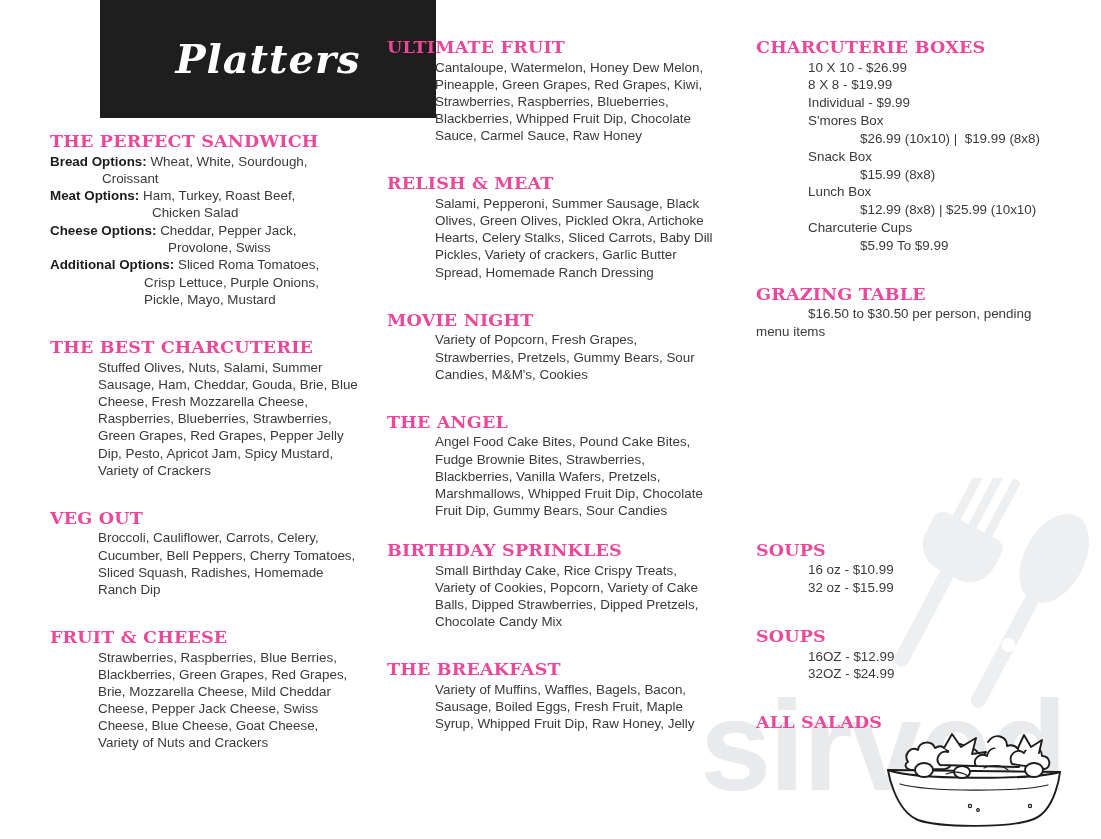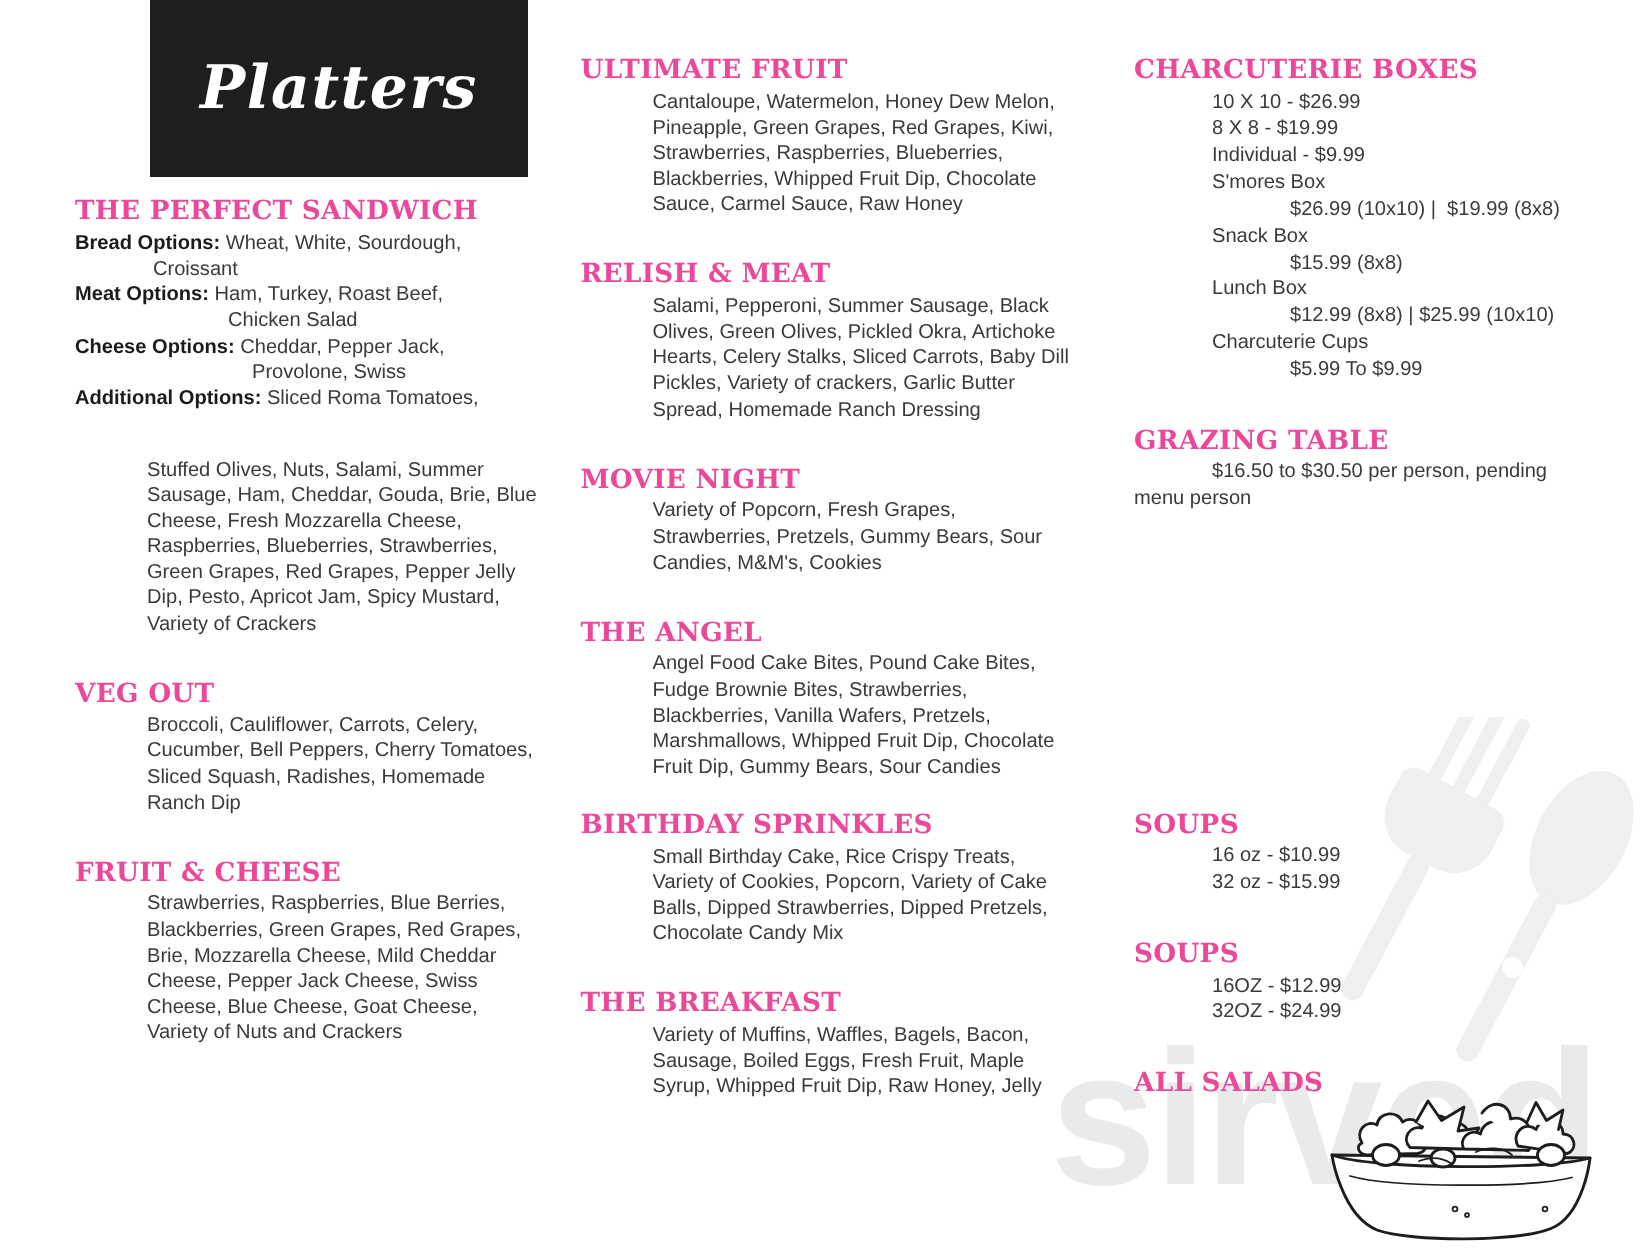--- a/index.html
+++ b/index.html
@@ -65,21 +65,21 @@
     color: #ffffff;
     font-family: "DejaVu Serif", serif;
     font-style: italic;
     font-weight: 700;
     letter-spacing: 1px;
     line-height: 1.08;
   }
   #banner-platters {
     position: absolute;
     left: 50px; top: 0;
-    width: 252px; height: 118px; align-items: center;
+    width: 336px; height: 118px; align-items: center;
   }
   #banner-platters .banner-title { font-size: 40px; }
 
   
   .section { margin-bottom: 16px; }
   .section-title {
     font-family: "DejaVu Serif", serif;
     font-weight: 700;
     font-size: 17.5px;
     letter-spacing: 0.2px;
@@ -186,28 +186,30 @@
 
         <div class="opt-row">
           <span class="opt-label">Cheese Options:</span>
           <span class="opt-val">Cheddar, Pepper Jack,</span>
           <span class="opt-cont" style="margin-left:118px">Provolone, Swiss</span>
         </div>
 
         <div class="opt-row">
           <span class="opt-label">Additional Options:</span>
           <span class="opt-val"> Sliced Roma Tomatoes,</span>
+          <span class="opt-cont" style="margin-left:94px">Crisp Lettuce, Purple Onions, Pickle, Mayo, Mustard</span>
         </div>
 
       </div>
     </div>
 
     <div class="spacer-md"></div>
 
     <div class="section">
+      <div class="section-title">THE BEST CHARCUTERIE</div>
       <div class="section-body">Stuffed Olives, Nuts, Salami, Summer Sausage, Ham, Cheddar, Gouda, Brie, Blue Cheese, Fresh Mozzarella Cheese, Raspberries, Blueberries, Strawberries, Green Grapes, Red Grapes, Pepper Jelly Dip, Pesto, Apricot Jam, Spicy Mustard, Variety of Crackers</div>
     </div>
 
     <div class="spacer-md"></div>
 
     <div class="section">
       <div class="section-title">VEG OUT</div>
       <div class="section-body">Broccoli, Cauliflower, Carrots, Celery, Cucumber, Bell Peppers, Cherry Tomatoes, Sliced Squash, Radishes, Homemade Ranch Dip</div>
     </div>
 
@@ -286,21 +288,21 @@
         <span class="price-sub">$5.99 To $9.99</span>
       </div>
     </div>
 
     <div class="spacer-md"></div>
 
     <div class="section">
       <div class="section-title">GRAZING TABLE</div>
       <div class="grazing-body">
         <span class="indent">$16.50 to $30.50 per person, </span><span class="ital">pending</span>
-        <span class="ital" style="display:block">menu person</span>
+        <span class="ital" style="display:block">menu items</span>
       </div>
     </div>
 
     <div style="height:22px"></div>
 
     <div style="height:148px"></div>
 
 
     <div class="spacer-md"></div>
 

